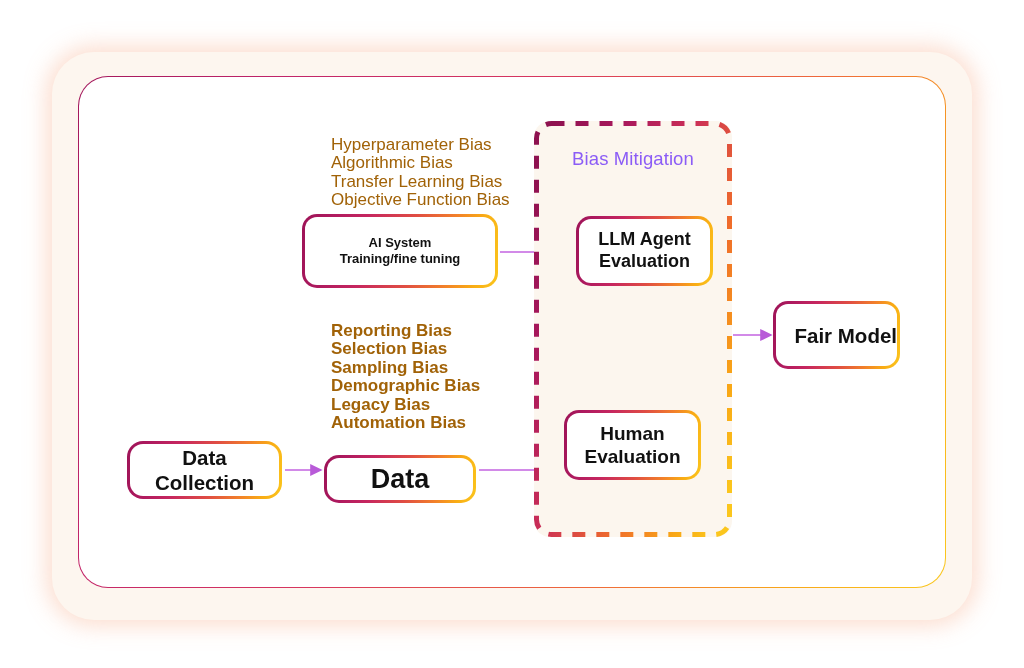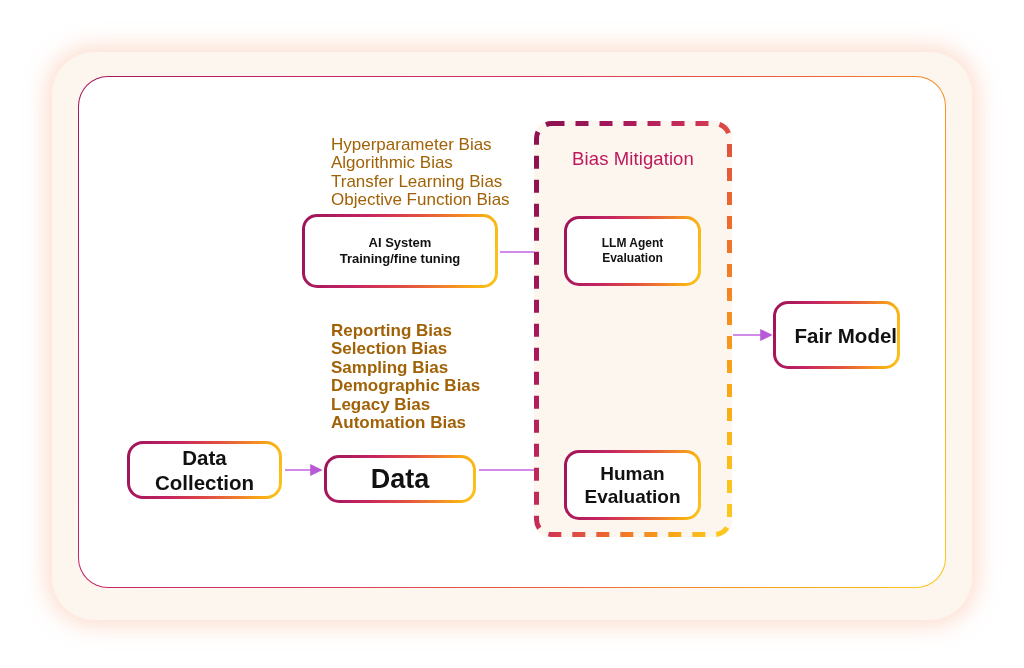--- a/index.html
+++ b/index.html
@@ -62,21 +62,21 @@
     width: 100%; height: 100%;
     overflow: visible;
     pointer-events: none;
   }
   .group-title {
     position: absolute;
     left: 0; right: 0;
     top: 27px;
     text-align: center;
     font-size: 18.5px;
-    color: #be185d;
+    color: #8b5cf6;
     font-weight: 400;
     letter-spacing: .1px;
   }
 
   
   .node {
     position: absolute;
     box-sizing: border-box;
     border-radius: 15px;
     border: 3px solid transparent;
@@ -87,22 +87,22 @@
     display: flex;
     align-items: center;
     justify-content: center;
     text-align: center;
     color: #111111;
     font-weight: 700;
     line-height: 1.22;
   }
 
   .node-ai-system   { left: 302px; top: 214px; width: 196px; height: 74px; font-size: 13px; }
-  .node-llm-agent   { left: 564px; top: 216px; width: 137px; height: 70px; font-size: 12px; }
-  .node-human-eval  { left: 564px; top: 450px; width: 137px; height: 70px; font-size: 19px; }
+  .node-llm-agent   { left: 576px; top: 216px; width: 137px; height: 70px; font-size: 18px; }
+  .node-human-eval  { left: 564px; top: 410px; width: 137px; height: 70px; font-size: 19px; }
   .node-data-coll   { left: 127px; top: 441px; width: 155px; height: 58px; font-size: 20.5px; border-radius: 16px; }
   .node-data        { left: 324px; top: 455px; width: 152px; height: 48px; font-size: 27px; }
   .node-fair-model  { left: 773px; top: 301px; width: 127px; height: 68px; font-size: 20.5px; justify-content: flex-end; }
 
   .node span { display: block; }
 
   
   .bias-list {
     position: absolute;
     font-size: 17px;

